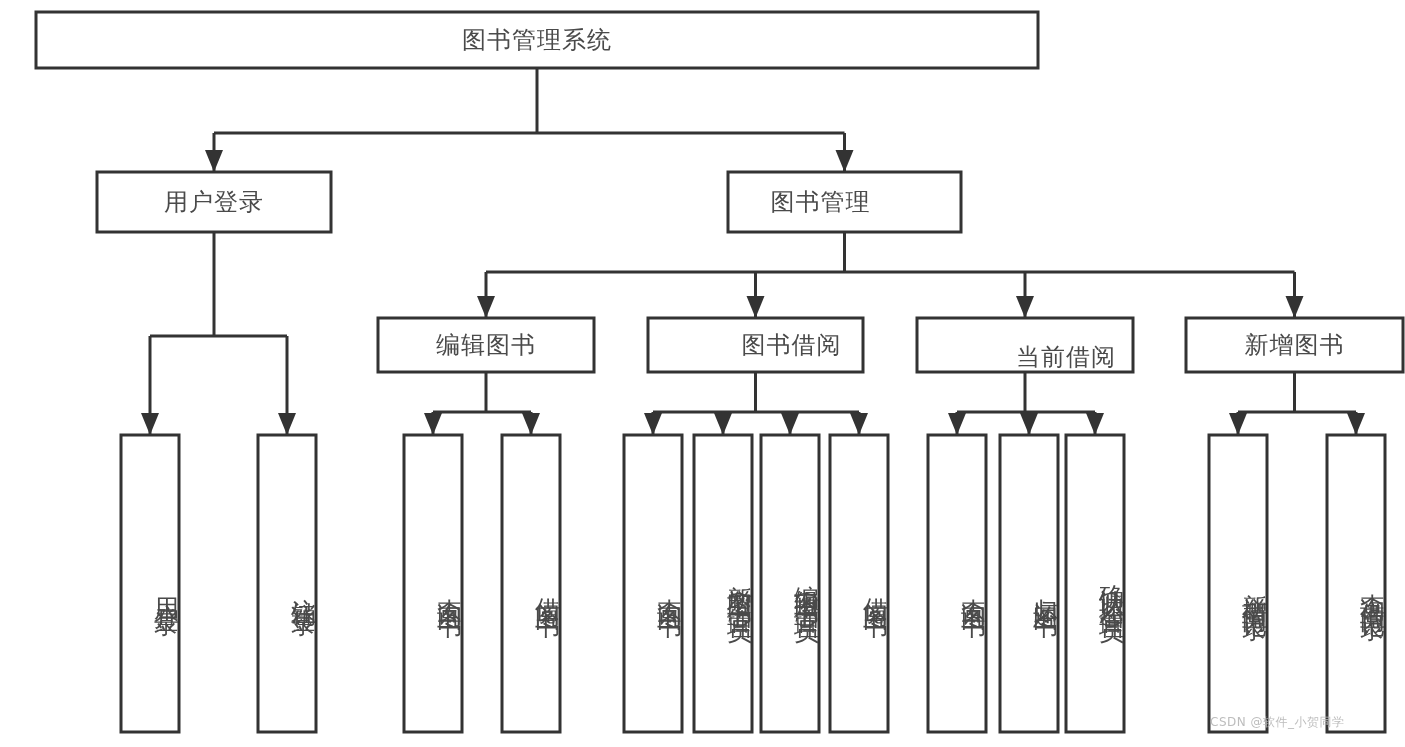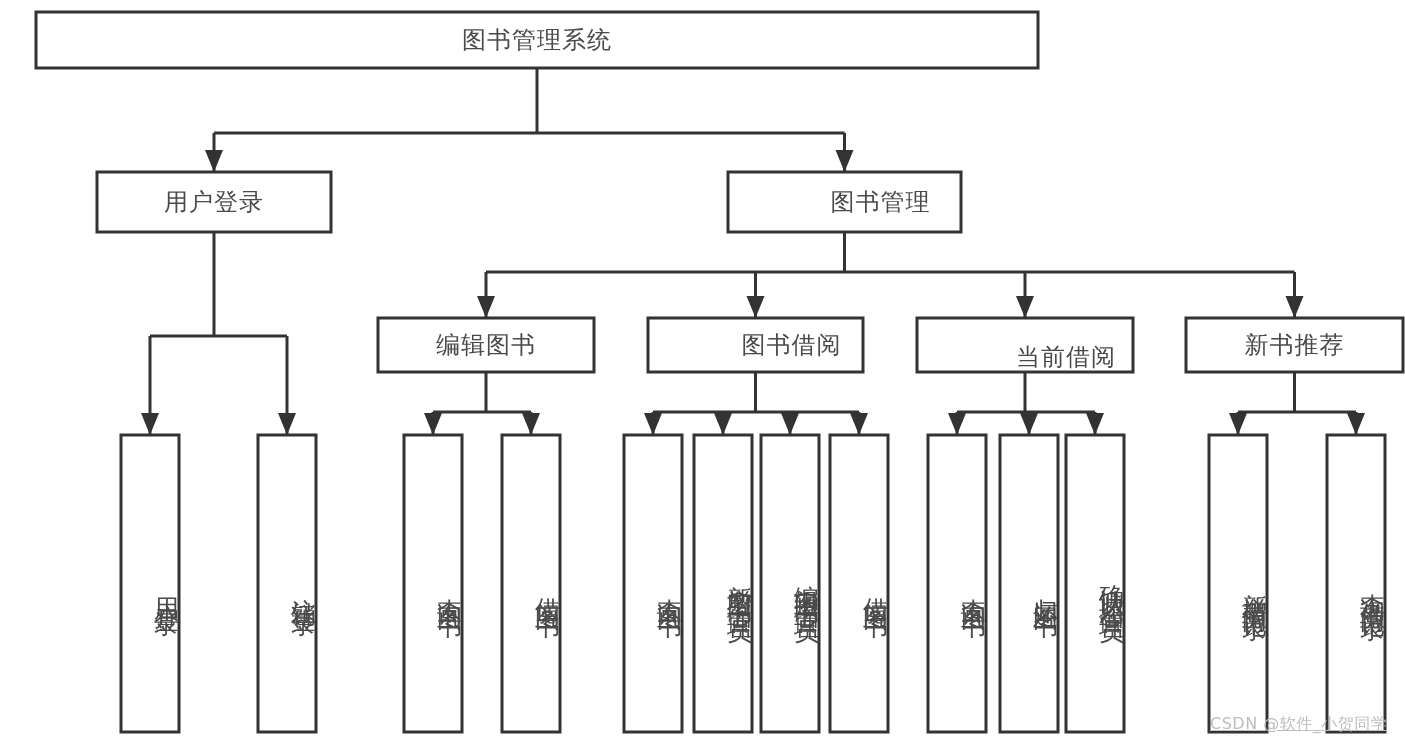--- a/index.html
+++ b/index.html
@@ -64,25 +64,24 @@
     font-size: 25px;
     line-height: 1.05;
     letter-spacing: 5px;
     padding-top: 8px;
     box-sizing: border-box;
     pointer-events: none;
   }
   .watermark {
     position: absolute;
     color: #bdbdbd;
-    font-size: 16px;
+    font-size: 12px;
     letter-spacing: 0.5px;
     white-space: nowrap;
     pointer-events: none;
-    text-decoration: underline;
   }
 </style>
 </head>
 <body>
 
 <div id="diagram-root">
   <svg class="canvas" viewBox="0 0 1405 747" xmlns="http://www.w3.org/2000/svg">
     <g id="connectors-layer">
         <path d="M 521 68 L 521 133" class="connector"></path>
         <path d="M 198 133 L 828.5 133" class="connector"></path>
@@ -156,25 +155,25 @@
         <rect x="912" y="435" width="58" height="297" class="node-box"></rect>
         <rect x="984" y="435" width="58" height="297" class="node-box"></rect>
         <rect x="1050" y="435" width="58" height="297" class="node-box"></rect>
         <rect x="1193" y="435" width="58" height="297" class="node-box"></rect>
         <rect x="1311" y="435" width="58" height="297" class="node-box"></rect>
       </g>
   </svg>
   <div id="labels-layer">
       <div class="h-node-label" style="left: 20px; top: 12px; width: 1002px; height: 56px;">图书管理系统</div>
       <div class="h-node-label" style="left: 81px; top: 172px; width: 234px; height: 60px;">用户登录</div>
-      <div class="h-node-label" style="left: 748px; top: 172px; width: 233px; height: 60px; border-radius: 29px;">图书管理</div>
+      <div class="h-node-label" style="left: 688px; top: 172px; width: 233px; height: 60px; border-radius: 29px;">图书管理</div>
       <div class="h-node-label" style="left: 362px; top: 318px; width: 216px; height: 54px;">编辑图书</div>
       <div class="h-node-label" style="left: 668px; top: 318px; width: 215px; height: 54px;">图书借阅</div>
       <div class="h-node-label" style="left: 901px; top: 330px; width: 216px; height: 54px; padding-left: 41px;">当前借阅</div>
-      <div class="h-node-label" style="left: 1170px; top: 318px; width: 217px; height: 54px;">新书推荐</div>
+      <div class="h-node-label" style="left: 1170px; top: 318px; width: 217px; height: 54px;">新增图书</div>
       <div class="v-node-label" style="left: 105px; top: 435px; width: 58px; height: 297px;">用户登录</div>
       <div class="v-node-label" style="left: 242px; top: 435px; width: 58px; height: 297px;">注销登录</div>
       <div class="v-node-label" style="left: 388px; top: 435px; width: 58px; height: 297px;">查询图书</div>
       <div class="v-node-label" style="left: 486px; top: 435px; width: 58px; height: 297px;">借阅图书</div>
       <div class="v-node-label" style="left: 608px; top: 435px; width: 58px; height: 297px;">查询图书</div>
       <div class="v-node-label" style="left: 678px; top: 435px; width: 58px; height: 297px;">新增图书（管理员）</div>
       <div class="v-node-label" style="left: 745px; top: 435px; width: 58px; height: 297px;">编辑图书（管理员）</div>
       <div class="v-node-label" style="left: 814px; top: 435px; width: 58px; height: 297px;">借阅图书</div>
       <div class="v-node-label" style="left: 912px; top: 435px; width: 58px; height: 297px;">查询图书</div>
       <div class="v-node-label" style="left: 984px; top: 435px; width: 58px; height: 297px;">归还图书</div>

